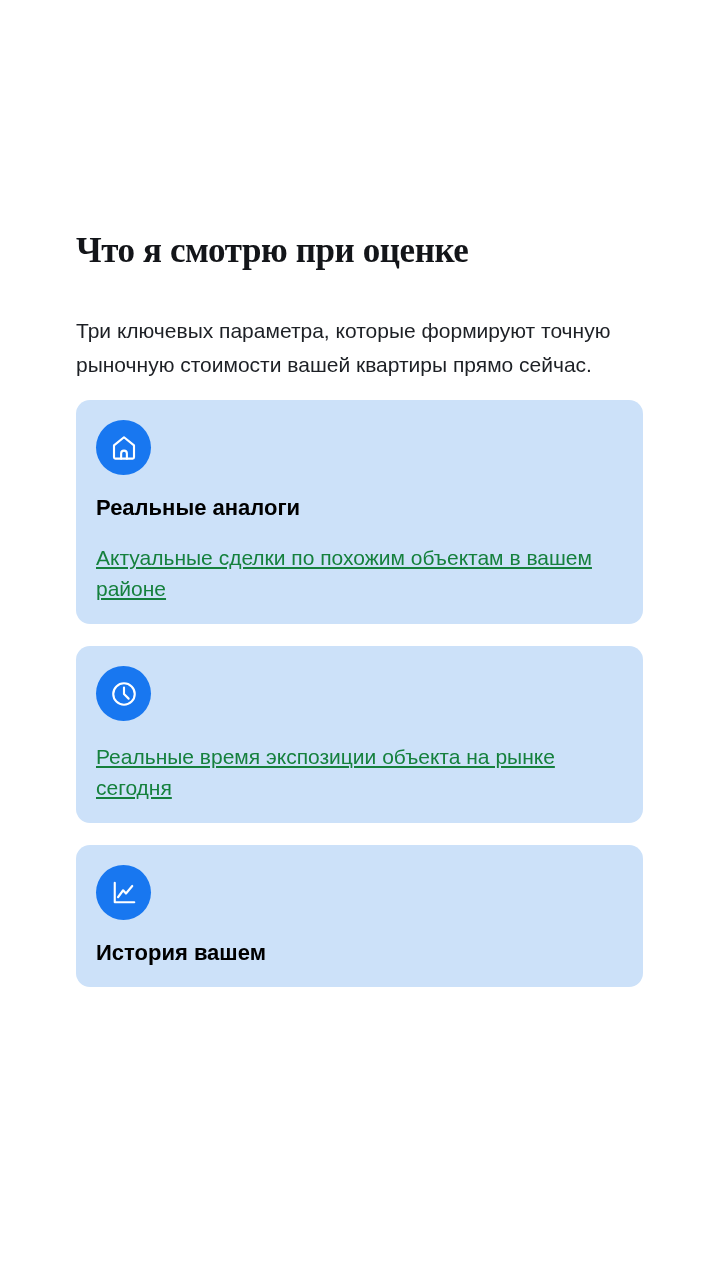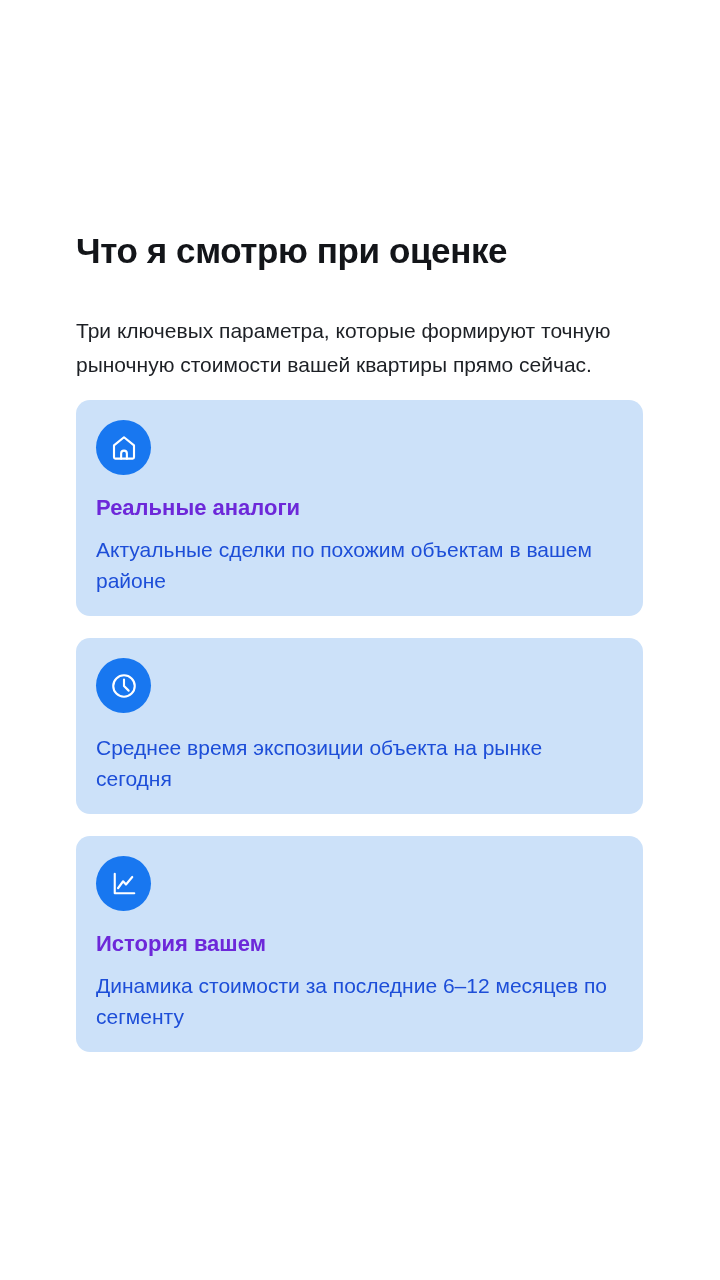--- a/index.html
+++ b/index.html
@@ -15,20 +15,21 @@
     box-sizing: border-box;
     padding: 230px 76px 0 76px;
   }
   .page-title {
     margin: 0;
     font-size: 35px;
     line-height: 42px;
     font-weight: 700;
     letter-spacing: -0.4px;
     color: #131519;
+    font-family: Liberation Serif, serif;
   }
   .page-subtitle {
     margin: 42px 0 0 0;
     font-size: 21px;
     line-height: 34px;
     font-weight: 400;
     color: #1d2025;
     max-width: 545px;
   }
   .cards {
@@ -56,29 +57,30 @@
     margin-bottom: 19px;
   }
   .icon-circle svg {
     display: block;
   }
   .card-title {
     margin: 0;
     font-size: 22px;
     line-height: 28px;
     font-weight: 700;
-    color: #6d28d9;
+    color: #000000;
   }
   .card-desc {
-    margin: 12px 0 0 0;
+    margin: 20px 0 0 0;
     font-size: 21px;
     line-height: 31px;
     font-weight: 400;
-    color: #1d4ed8;
+    color: #15803d;
     max-width: 527px;
+    text-decoration: underline;
   }
 </style>
 </head>
 <body>
 
 <div class="page">
 
   <h1 class="page-title">Что я смотрю при оценке</h1>
 
   <p class="page-subtitle">Три ключевых параметра, которые формируют точную рыночную стоимости вашей квартиры прямо сейчас.</p>
@@ -100,30 +102,29 @@
 
     <div class="card">
       <div class="icon-circle">
         <span>
           <svg viewBox="0 0 24 24" width="30" height="30" fill="none" stroke="#ffffff" stroke-width="1.7" stroke-linecap="round" stroke-linejoin="round">
             <circle cx="12" cy="12" r="8.6"></circle>
             <polyline points="12 6.8 12 12 15.7 15.7"></polyline>
           </svg>
         </span>
       </div>
-      <p class="card-desc">Среднее время экспозиции объекта на рынке сегодня</p>
+      <p class="card-desc">Реальные время экспозиции объекта на рынке сегодня</p>
     </div>
 
     <div class="card">
       <div class="icon-circle">
         <span>
           <svg viewBox="0 0 24 24" width="30" height="30" fill="none" stroke="#ffffff" stroke-width="1.7" stroke-linecap="round" stroke-linejoin="round">
             <path d="M4.6 3.8 V19.4 H20.2"></path>
             <polyline points="7.2 15.4 11.3 9.8 13.6 12.4 18.6 6.4"></polyline>
           </svg>
         </span>
       </div>
       <h2 class="card-title">История вашем</h2>
-      <p class="card-desc">Динамика стоимости за последние 6–12 месяцев по сегменту</p>
     </div>
 
   </div>
 </div>
 
 </body></html>

